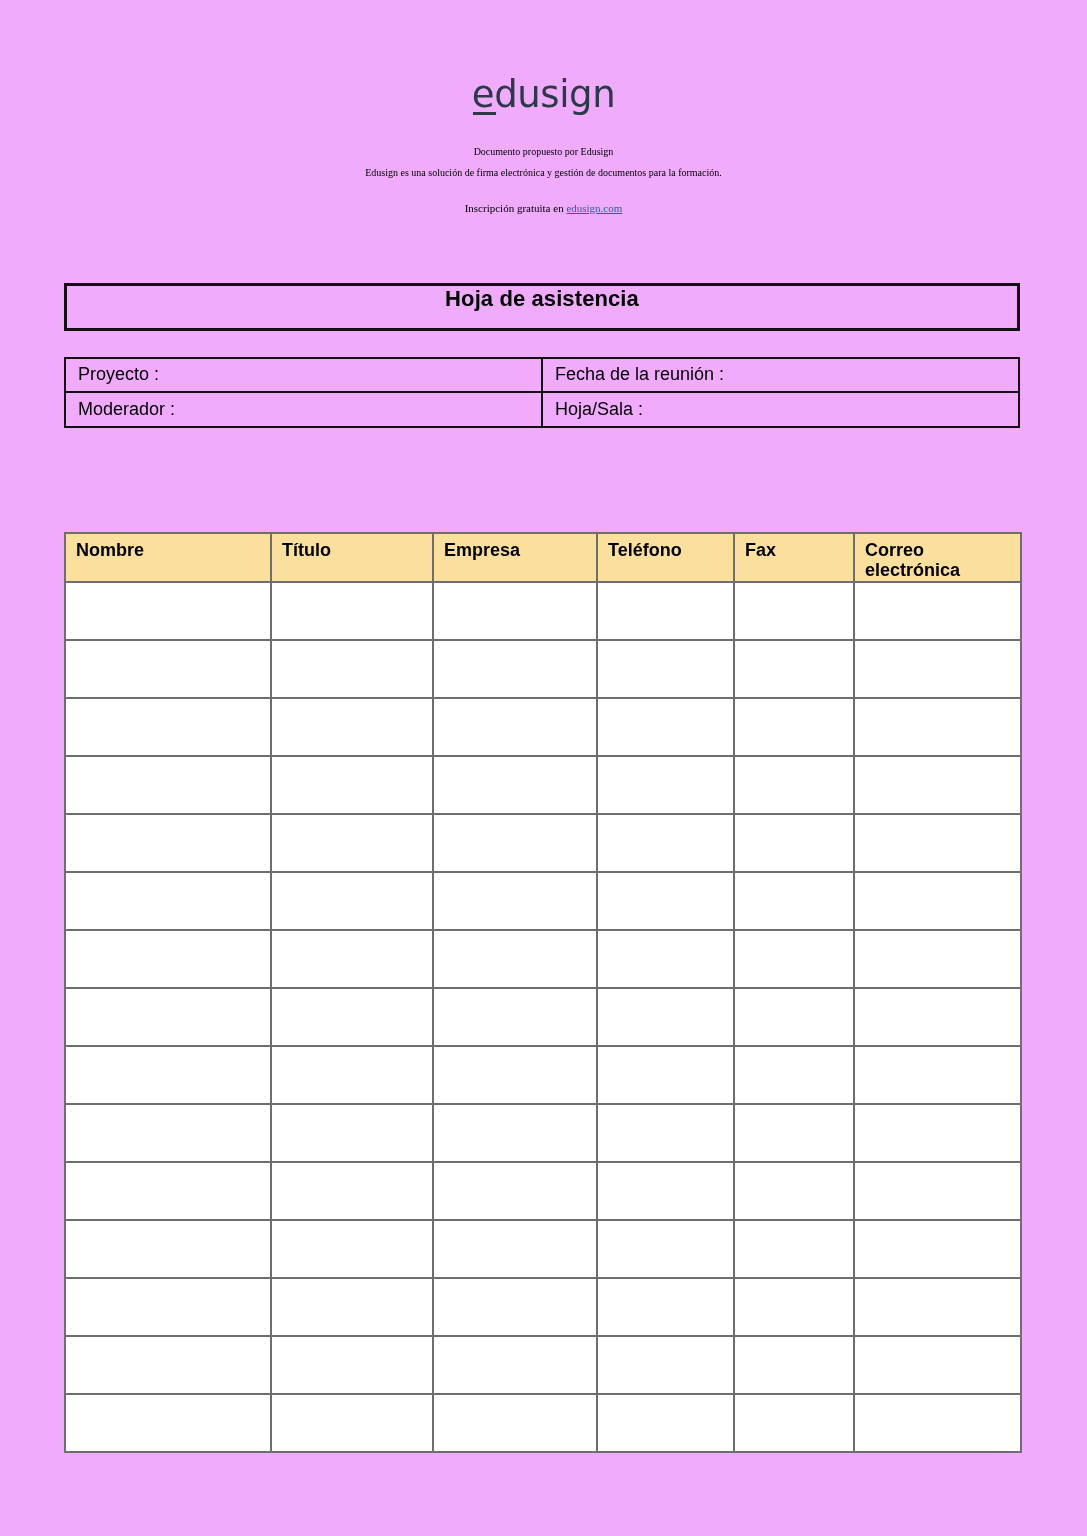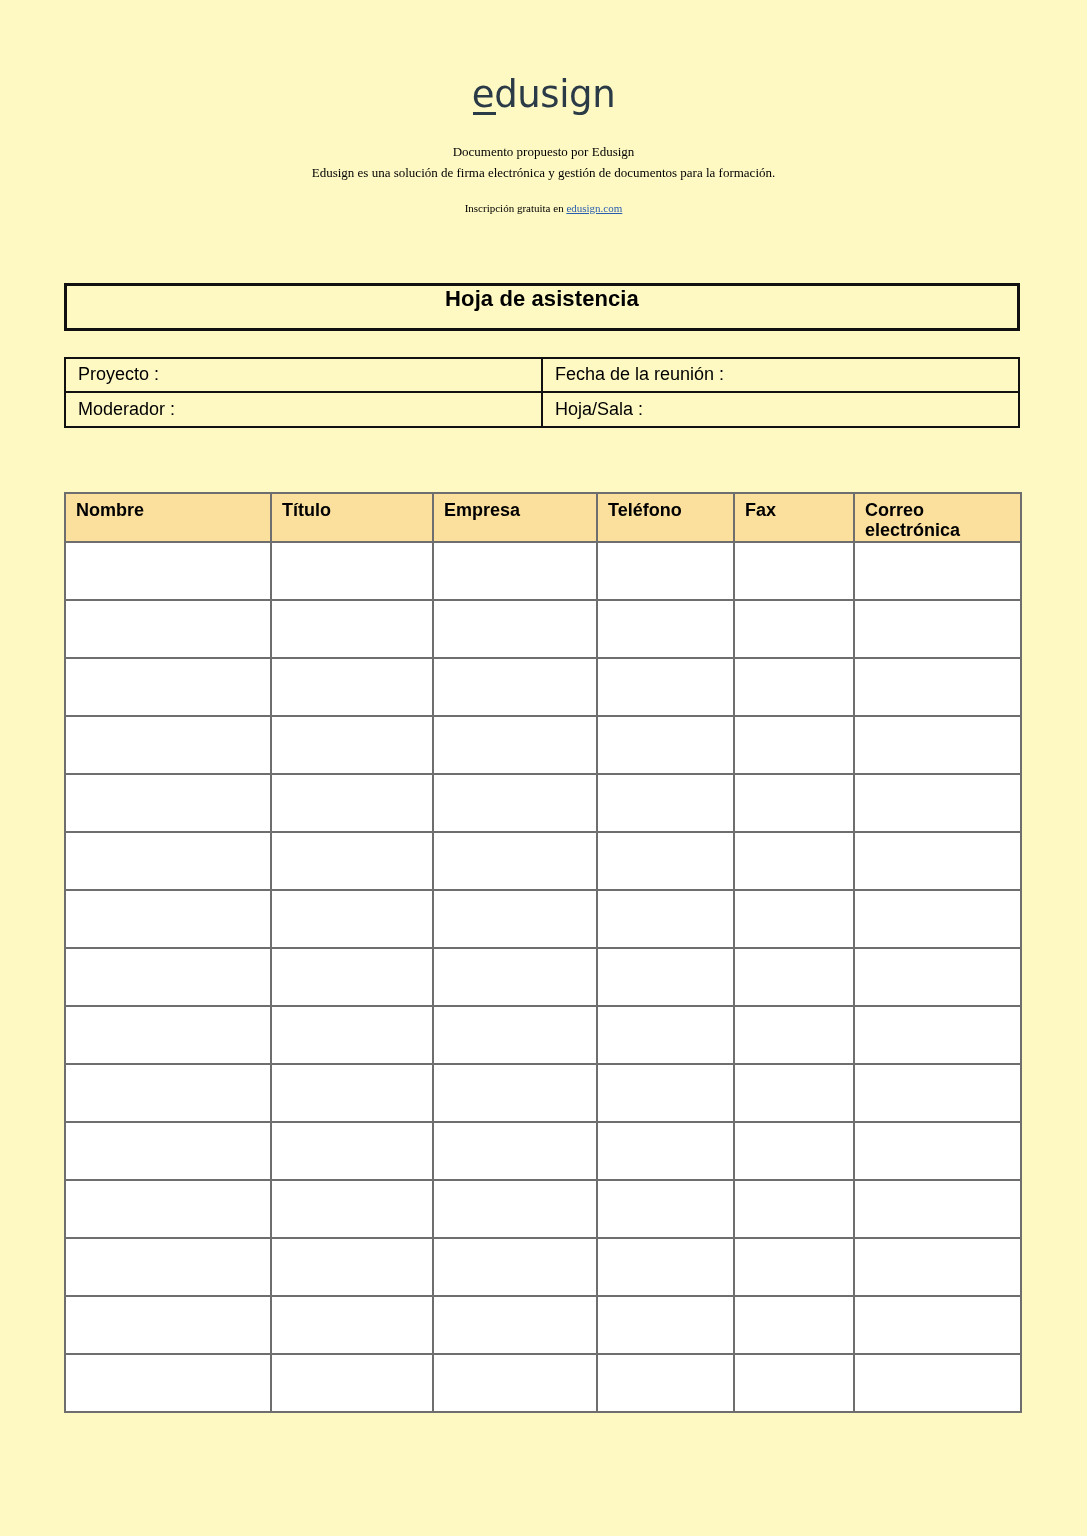--- a/index.html
+++ b/index.html
@@ -14,21 +14,21 @@
     font-family: "Liberation Sans", sans-serif;
     color: #000000;
     overflow: hidden;
   }
 
   .page {
     position: absolute;
     left: 0; top: 0;
     width: 1087px;
     height: 1536px;
-    background: #fef9c3;
+    background: #f0abfc;
   }
 
   
   .brand {
     position: absolute;
     left: 0;
     top: 76px;
     width: 1087px;
     text-align: center;
   }
@@ -51,21 +51,21 @@
     background: #2b3a47;
   }
 
   .intro {
     position: absolute;
     left: 0;
     top: 141px;
     width: 1087px;
     text-align: center;
     font-family: "Liberation Serif", serif;
-    font-size: 13px;
+    font-size: 10px;
     line-height: 21px;
     color: #000000;
   }
   .intro-line { display: block; }
 
   .signup {
     position: absolute;
     left: 0;
     top: 198px;
     width: 1087px;
@@ -125,21 +125,21 @@
     border-right: 2px solid #111111;
     border-bottom: 2px solid #111111;
   }
   .info-cell.last-col { border-right: none; }
   .info-cell.last-row { border-bottom: none; }
 
   
   .att-table {
     position: absolute;
     left: 64px;
-    top: 492px;
+    top: 532px;
     width: 956px;
     border-collapse: collapse;
     table-layout: fixed;
   }
   .att-table th,
   .att-table td {
     border: 2px solid #6e6e6e;
     padding: 0;
     margin: 0;
   }

